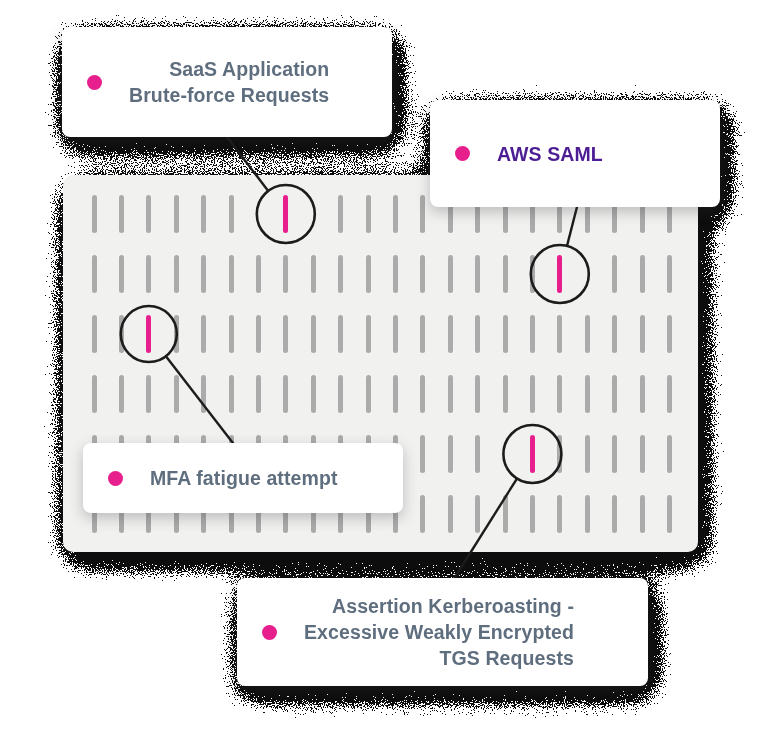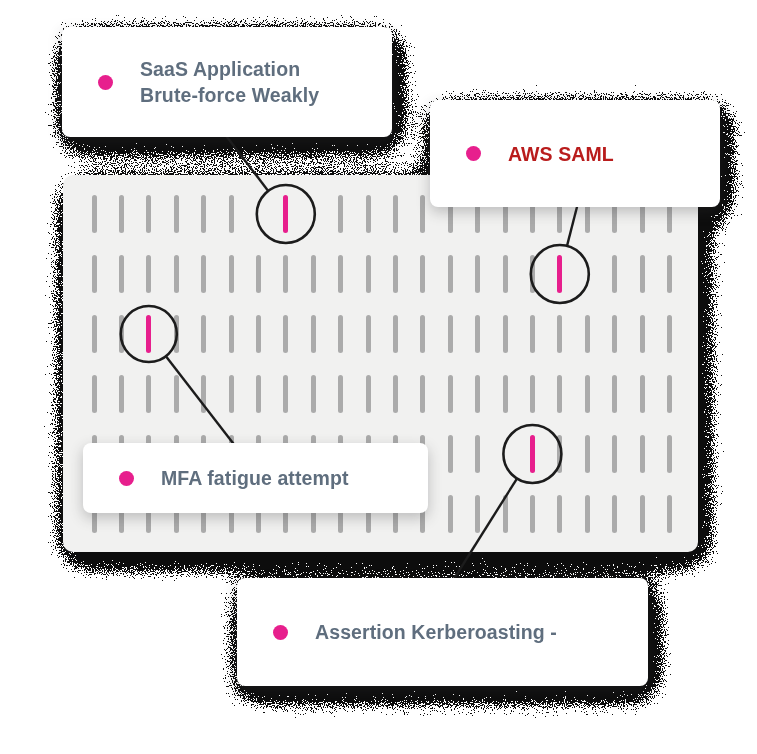--- a/index.html
+++ b/index.html
@@ -25,22 +25,23 @@
     background:#ababab;
   }
   .dash.pink{ background:#e71f8d; }
   .callout{
     position:absolute;
     background:#ffffff;
     border-radius:8px;
     box-shadow:0 5px 14px rgba(50,50,55,0.28);
     display:flex;
     align-items:center;
-    padding-left:36px;
+    padding-left:25px;
     box-sizing:border-box;
+    text-align:right;
   }
   .callout .dot{
     flex:0 0 auto;
     width:15px;height:15px;border-radius:50%;
     background:#e71f8d;
     margin-right:27px;
   }
   .callout .lines{
     color:#5f6e7e;
     font-weight:700;
@@ -220,36 +221,38 @@
       <circle cx="148.8" cy="334" r="28" fill="none" stroke="#1c1c1c" stroke-width="2.6"></circle>
       <line x1="452" y1="582" x2="516.9748842747067" y2="478.55739816962114" stroke="#1c1c1c" stroke-width="2.4"></line>
       <circle cx="532.4" cy="454" r="29" fill="none" stroke="#1c1c1c" stroke-width="2.6"></circle>
     </svg>
 
   <div id="callouts">
       <div class="callout" style="left: 62px; top: 27px; width: 330px; height: 110px;">
         <div class="dot" style="background: rgb(231, 31, 141);"></div>
         <div class="lines" style="color: rgb(95, 110, 126);">
           <div>SaaS Application</div>
-          <div>Brute-force Weakly</div>
+          <div>Brute-force Requests</div>
         </div>
       </div>
       <div class="callout" style="left: 430px; top: 100px; width: 290px; height: 107px;">
         <div class="dot" style="background: rgb(231, 31, 141);"></div>
-        <div class="lines" style="color: #b91c1c;">
+        <div class="lines" style="color: #4c1d95;">
           <div>AWS SAML</div>
         </div>
       </div>
-      <div class="callout" style="left: 83px; top: 443px; width: 345px; height: 70px;">
+      <div class="callout" style="left: 83px; top: 443px; width: 320px; height: 70px;">
         <div class="dot" style="background: rgb(231, 31, 141);"></div>
         <div class="lines" style="color: rgb(95, 110, 126);">
           <div>MFA fatigue attempt</div>
         </div>
       </div>
       <div class="callout" style="left: 237px; top: 578px; width: 411px; height: 108px;">
         <div class="dot" style="background: rgb(231, 31, 141);"></div>
         <div class="lines" style="color: rgb(95, 110, 126);">
           <div>Assertion Kerberoasting -</div>
+          <div>Excessive Weakly Encrypted</div>
+          <div>TGS Requests</div>
         </div>
       </div>
     </div>
 
 </div>
 
 </body></html>

